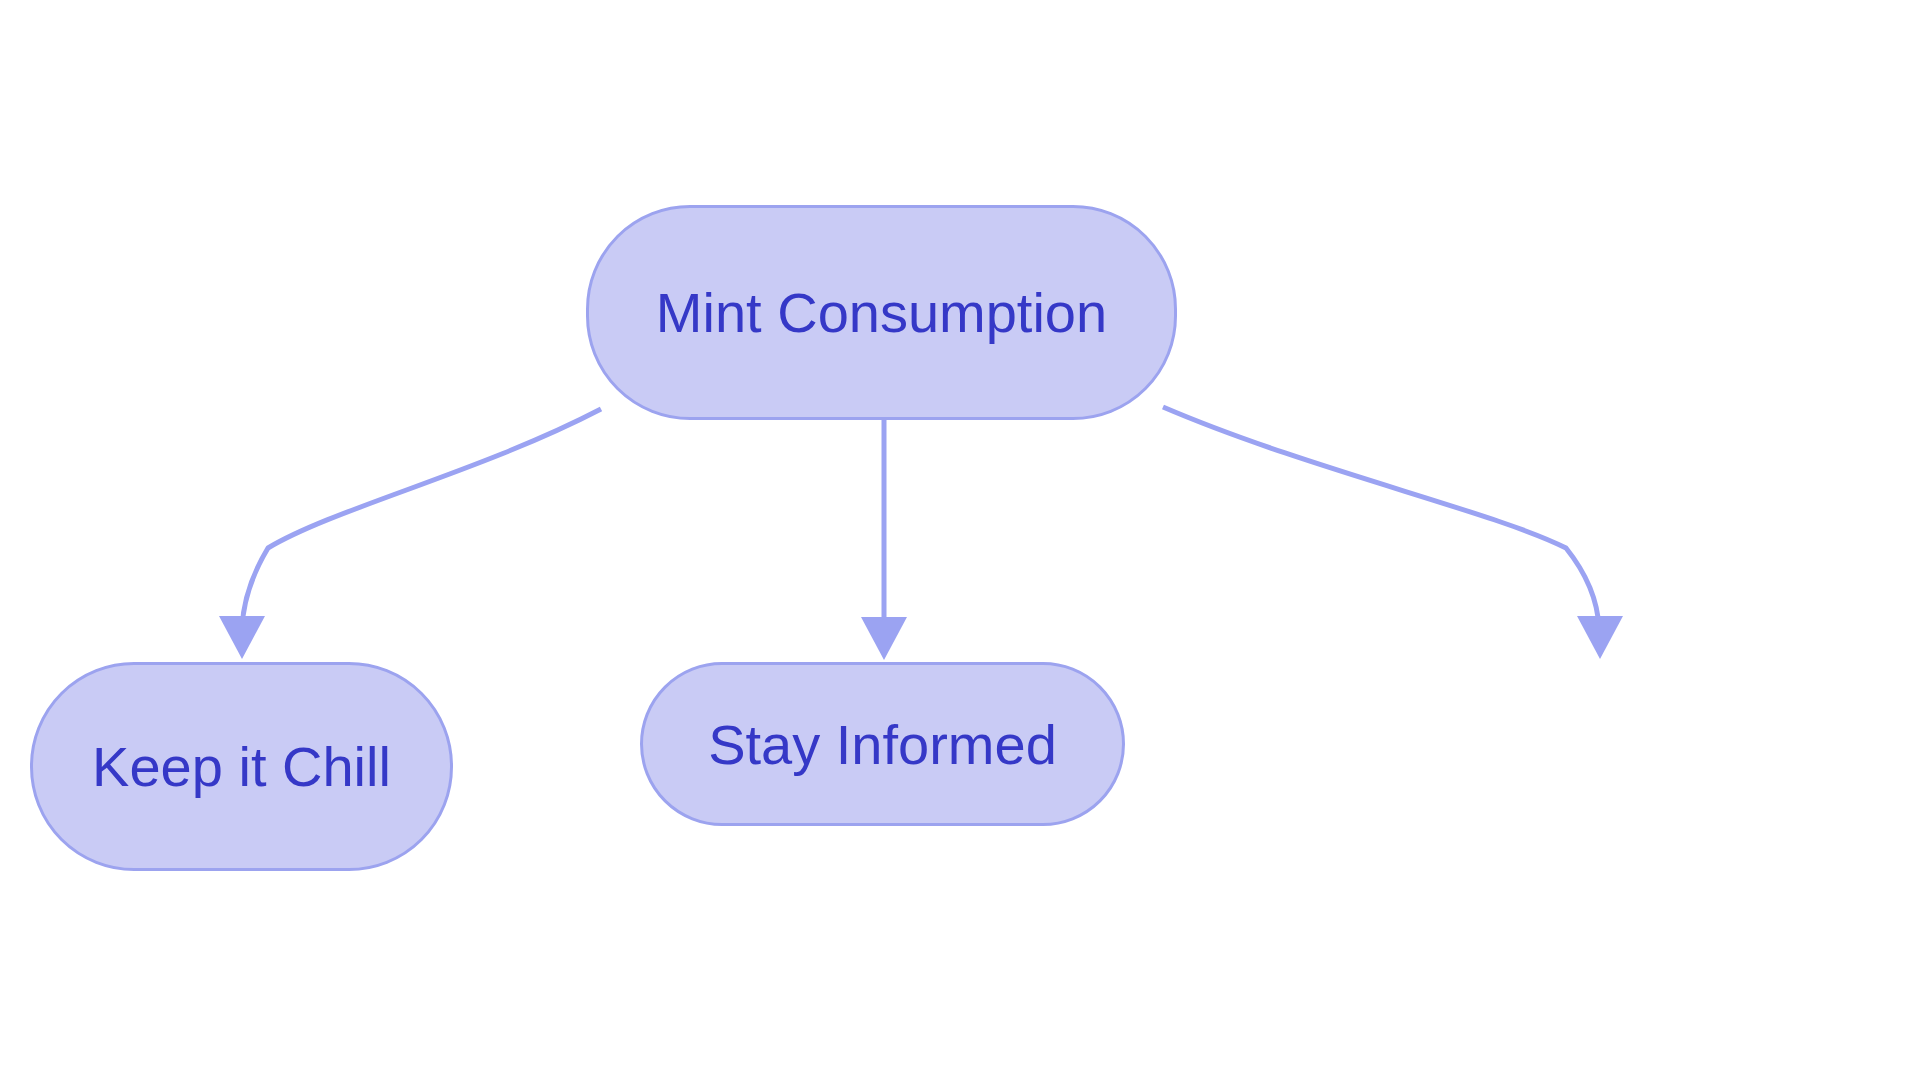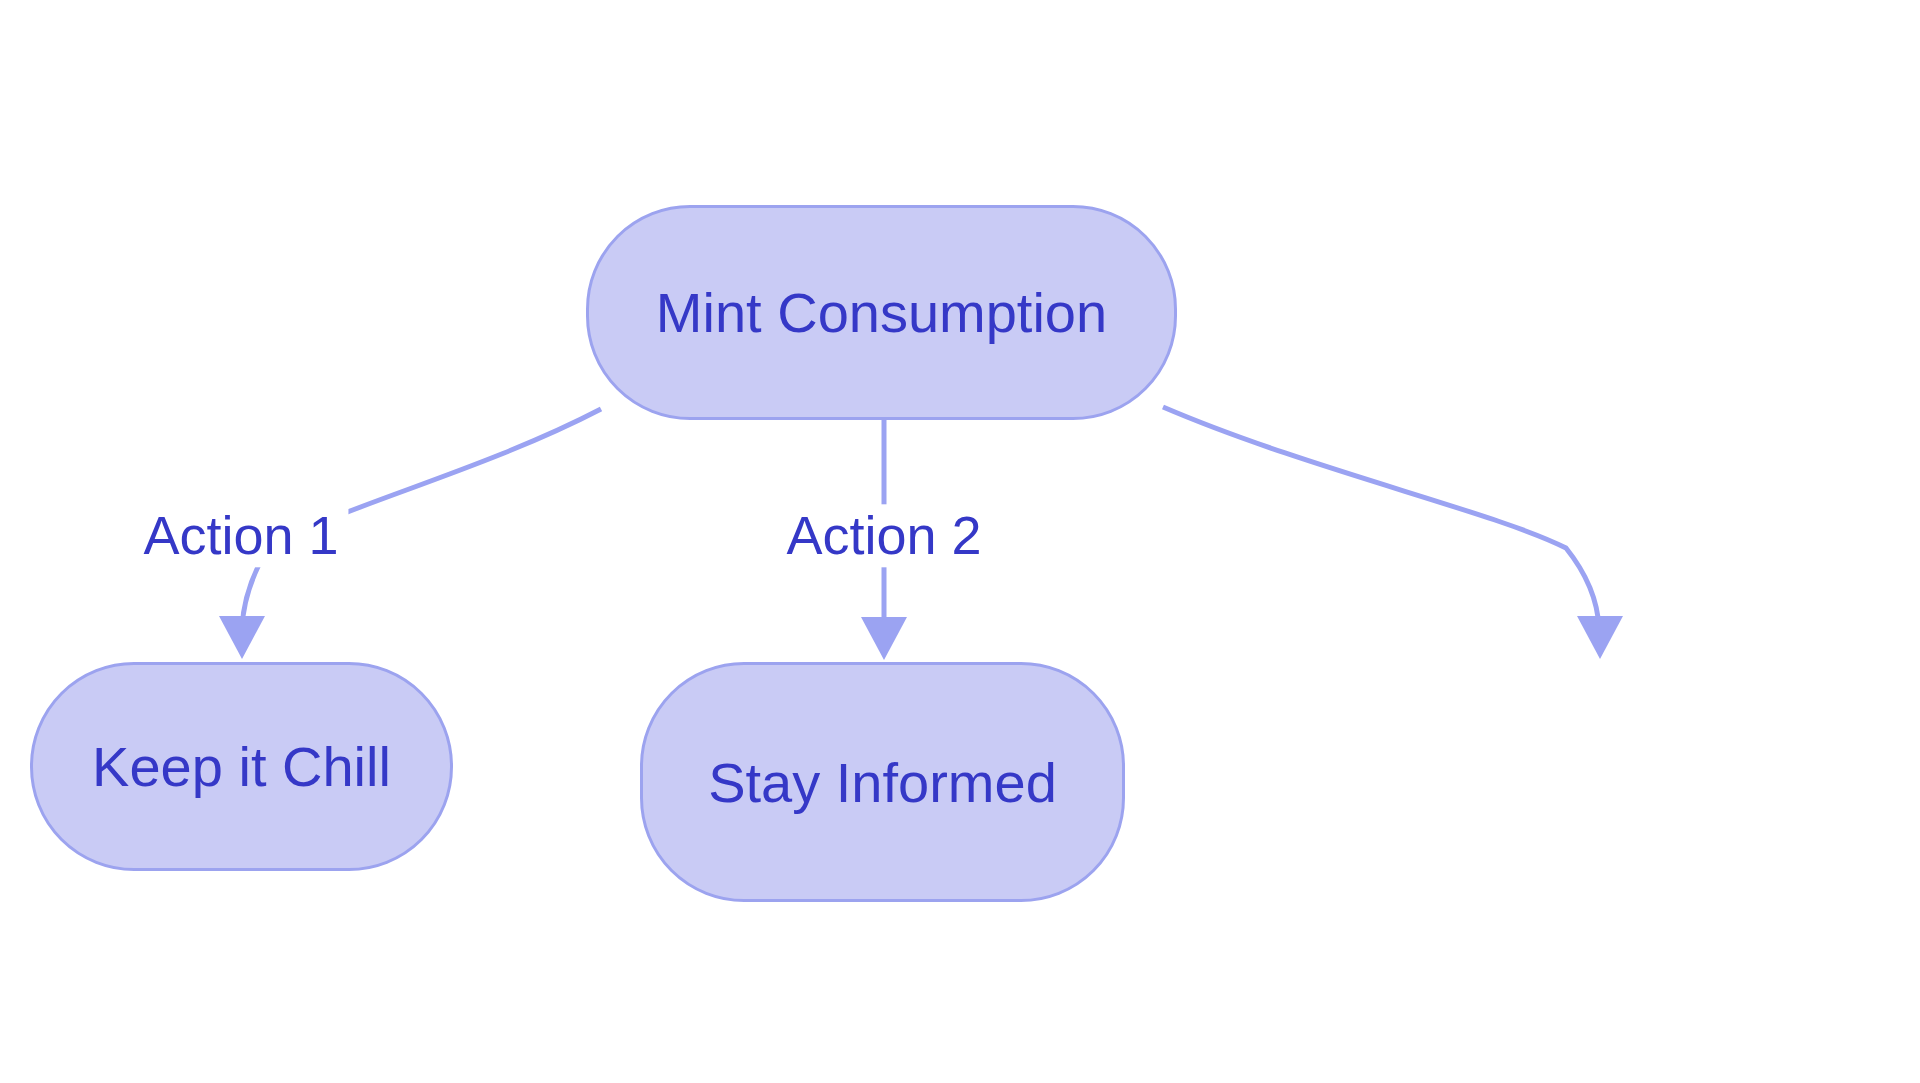--- a/index.html
+++ b/index.html
@@ -65,23 +65,21 @@
     </svg>
 
   <div class="node" style="left: 30px; top: 662px; width: 423px; height: 209px;">
     <span class="node-label">Keep it Chill</span>
   </div>
 
   <div class="node" style="left: 586px; top: 205px; width: 591px; height: 215px;">
     <span class="node-label">Mint Consumption</span>
   </div>
 
-  <div class="node" style="left: 640px; top: 662px; width: 485px; height: 240px;">
+  <div class="node" style="left: 640px; top: 662px; width: 485px; height: 164px;">
     <span class="node-label">Stay Informed</span>
   </div>
 
 
-  <div class="edge-label" style="left: 241px; top: 536px;">Action 1</div>
 
-  <div class="edge-label" style="left: 884px; top: 536px;">Action 2</div>
 
 
 </div>
 
 </body></html>

